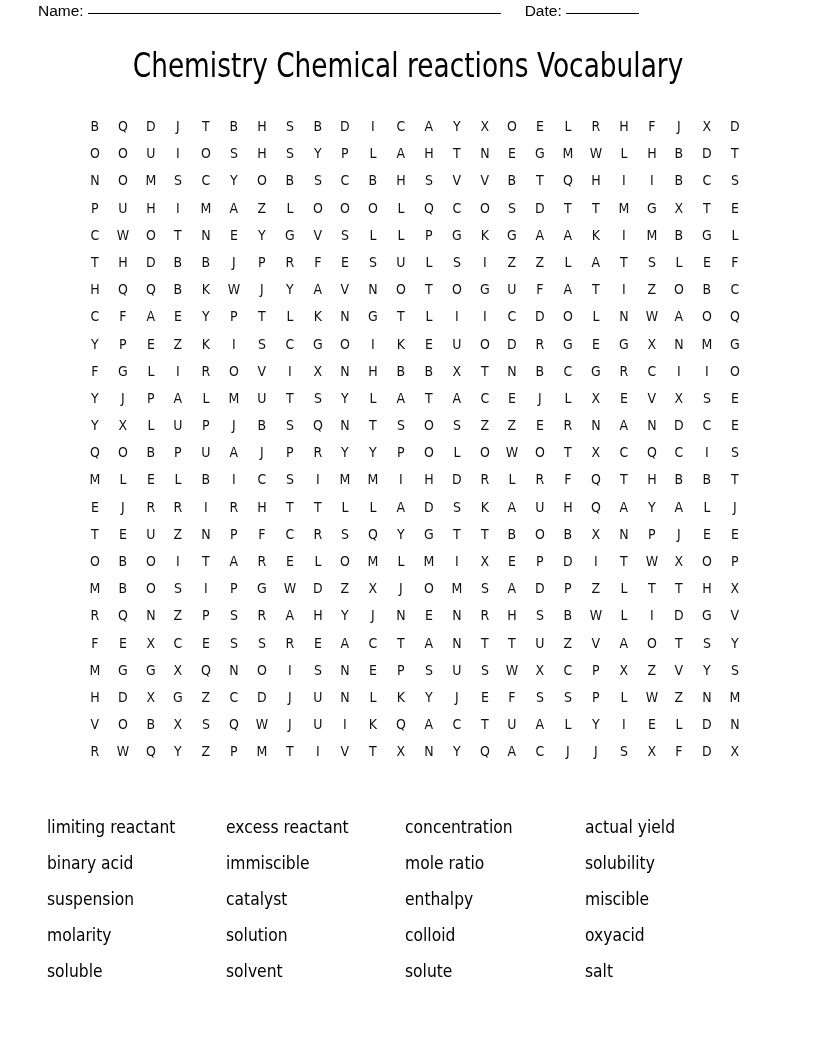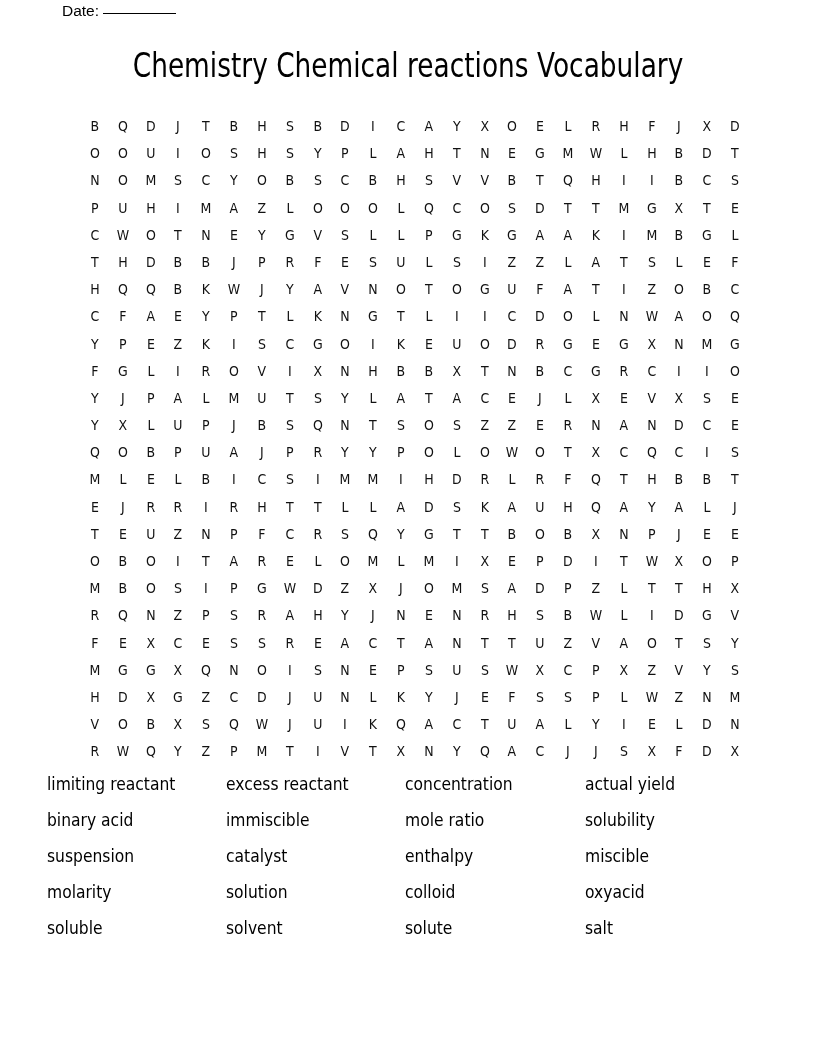--- a/index.html
+++ b/index.html
@@ -79,41 +79,45 @@
     font-size: 14.6px;
     line-height: 27.2px;
     text-align: center;
     transform: scaleX(0.86);
     color: #111111;
   }
 
   
   .wordlist {
     position: absolute;
-    top: 766px;
+    top: 809px;
     left: 47px;
     width: 722px;
     display: grid;
     grid-template-columns: 179px 179px 180px 184px;
     grid-auto-rows: 36px;
   }
   .word {
     font-family: "DejaVu Sans", sans-serif;
     font-size: 18.5px;
     line-height: 36px;
     white-space: nowrap;
     transform: scaleX(0.84);
     transform-origin: left center;
     color: #000000;
   }
 </style>
 </head>
 <body>
 
 <div class="header-row">
+  <div class="field">
+    <span class="field-label">Name:</span>
+    <span class="rule rule-name"></span>
+  </div>
   <div class="spacer-between"></div>
   <div class="field">
     <span class="field-label">Date:</span>
     <span class="rule rule-date"></span>
   </div>
 </div>
 
 <div class="title">Chemistry Chemical reactions Vocabulary</div>
 
 <div class="grid">

